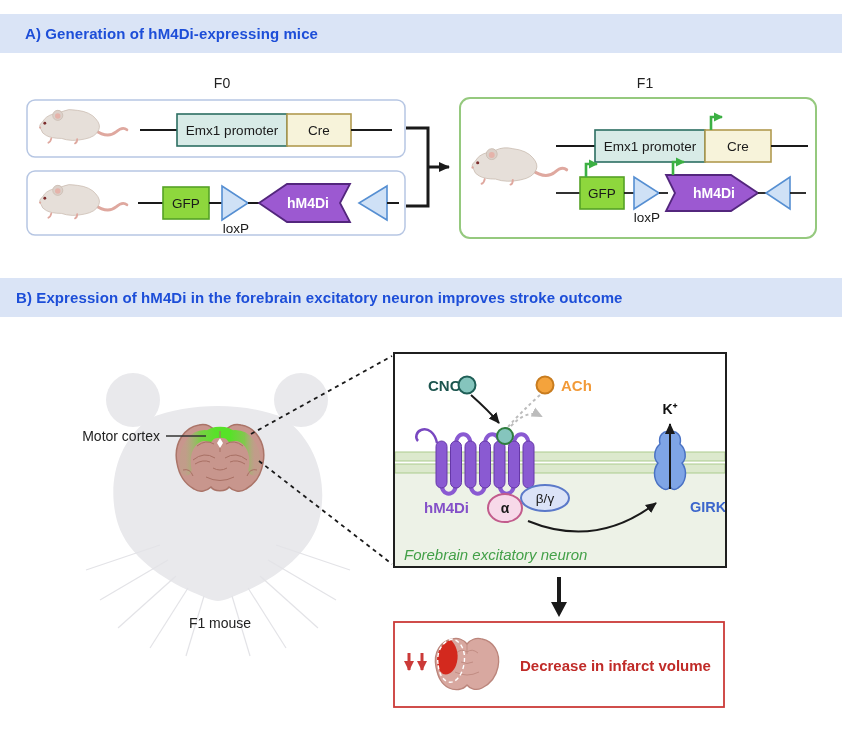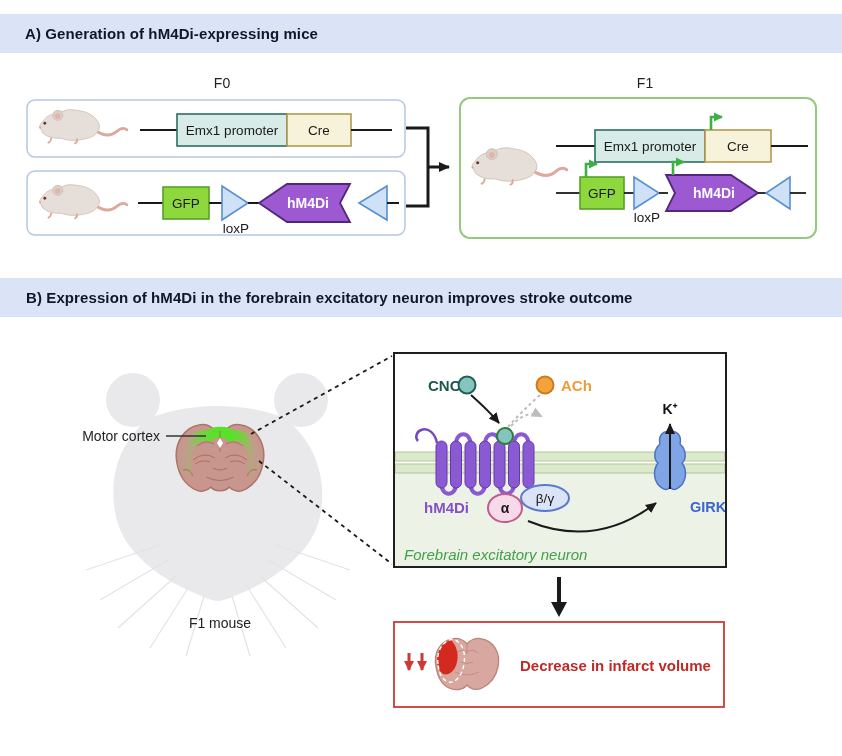--- a/index.html
+++ b/index.html
@@ -1,24 +1,24 @@
 <!DOCTYPE html>
 <html><head>
 <meta charset="utf-8">
 <style>
   html,body{margin:0;padding:0;background:#fff;}
   .canvas{position:relative;width:842px;height:756px;background:#ffffff;overflow:hidden;
           font-family:"Liberation Sans",sans-serif;}
   .hdr{position:absolute;left:0;width:842px;height:39px;background:#dae4f6;
        display:flex;align-items:center;}
-  .hdr span{font-size:15px;font-weight:bold;color:#0f172a;letter-spacing:0.1px;}
+  .hdr span{font-size:15px;font-weight:bold;color:#1d4ed8;letter-spacing:0.1px;}
   .hdr-a{top:14px;}
   .hdr-a span{padding-left:25px;}
   .hdr-b{top:278px;}
-  .hdr-b span{padding-left:26px;}
+  .hdr-b span{padding-left:16px;}
   svg.fig{position:absolute;left:0;top:0;}
   svg text{font-family:"Liberation Sans",sans-serif;}
   .lbl{font-size:14px;fill:#222;}
   .boxlbl{font-size:13.5px;fill:#1a1a1a;}
   .genewhite{font-size:14px;font-weight:bold;fill:#ffffff;}
 </style>
 </head>
 <body>
 
 <div class="canvas">

